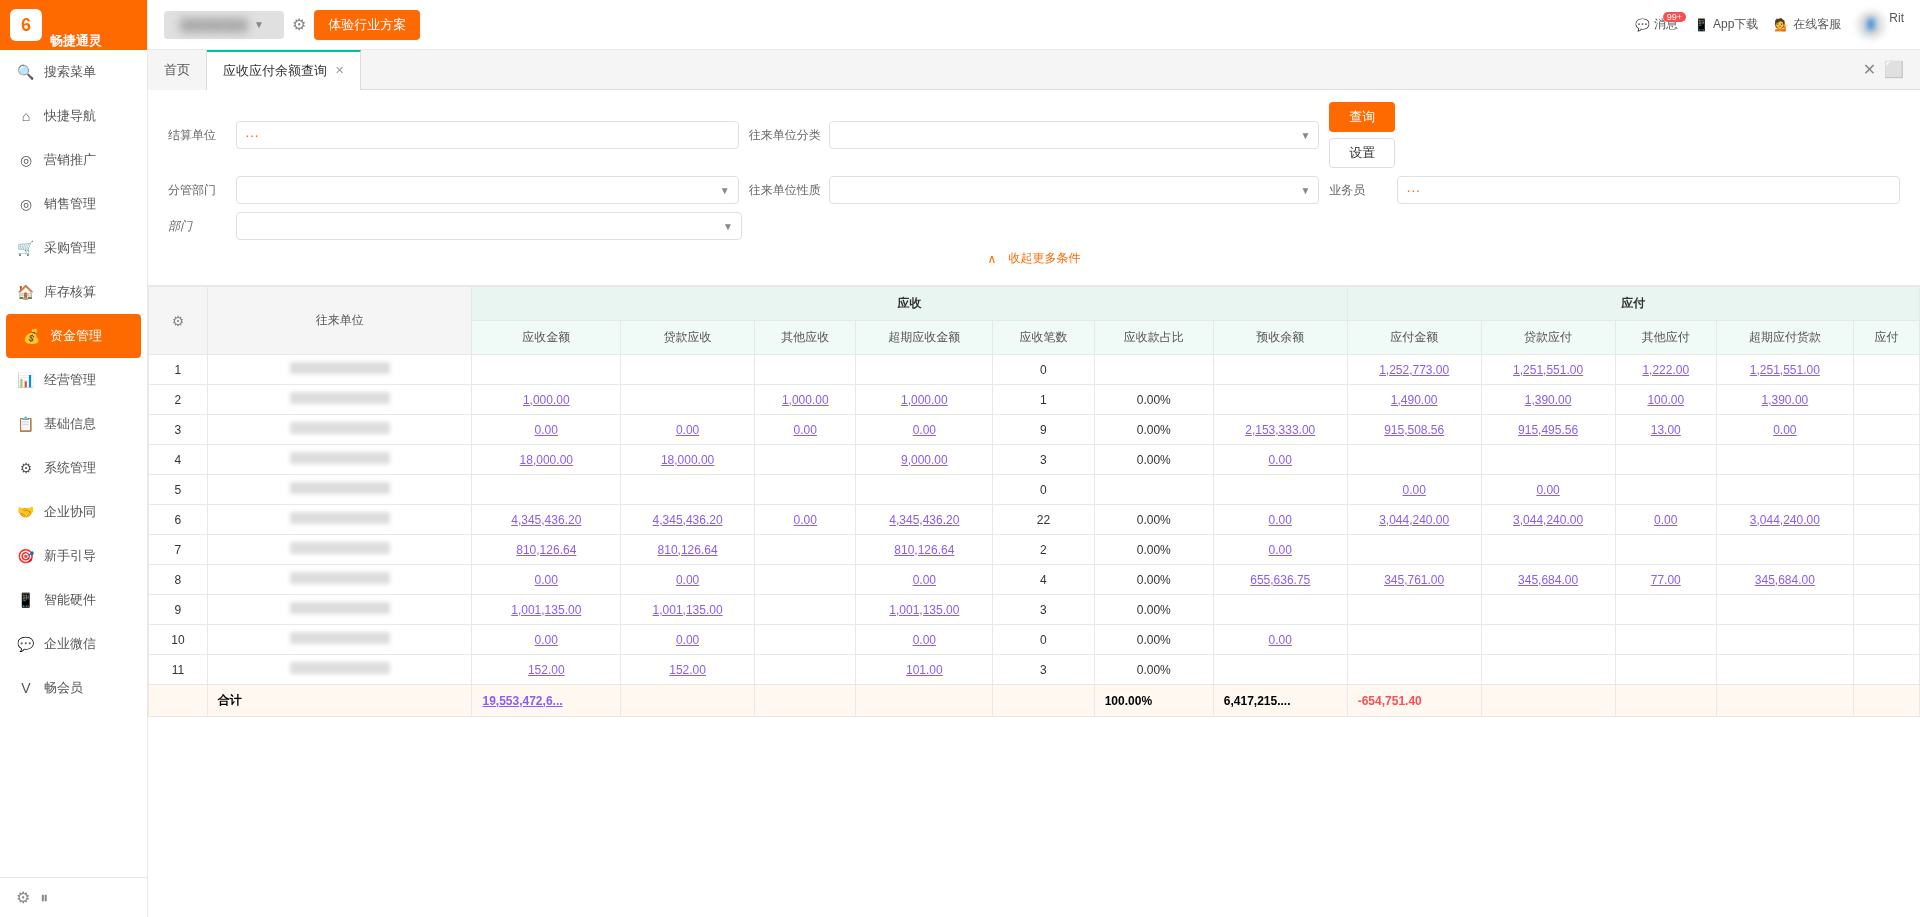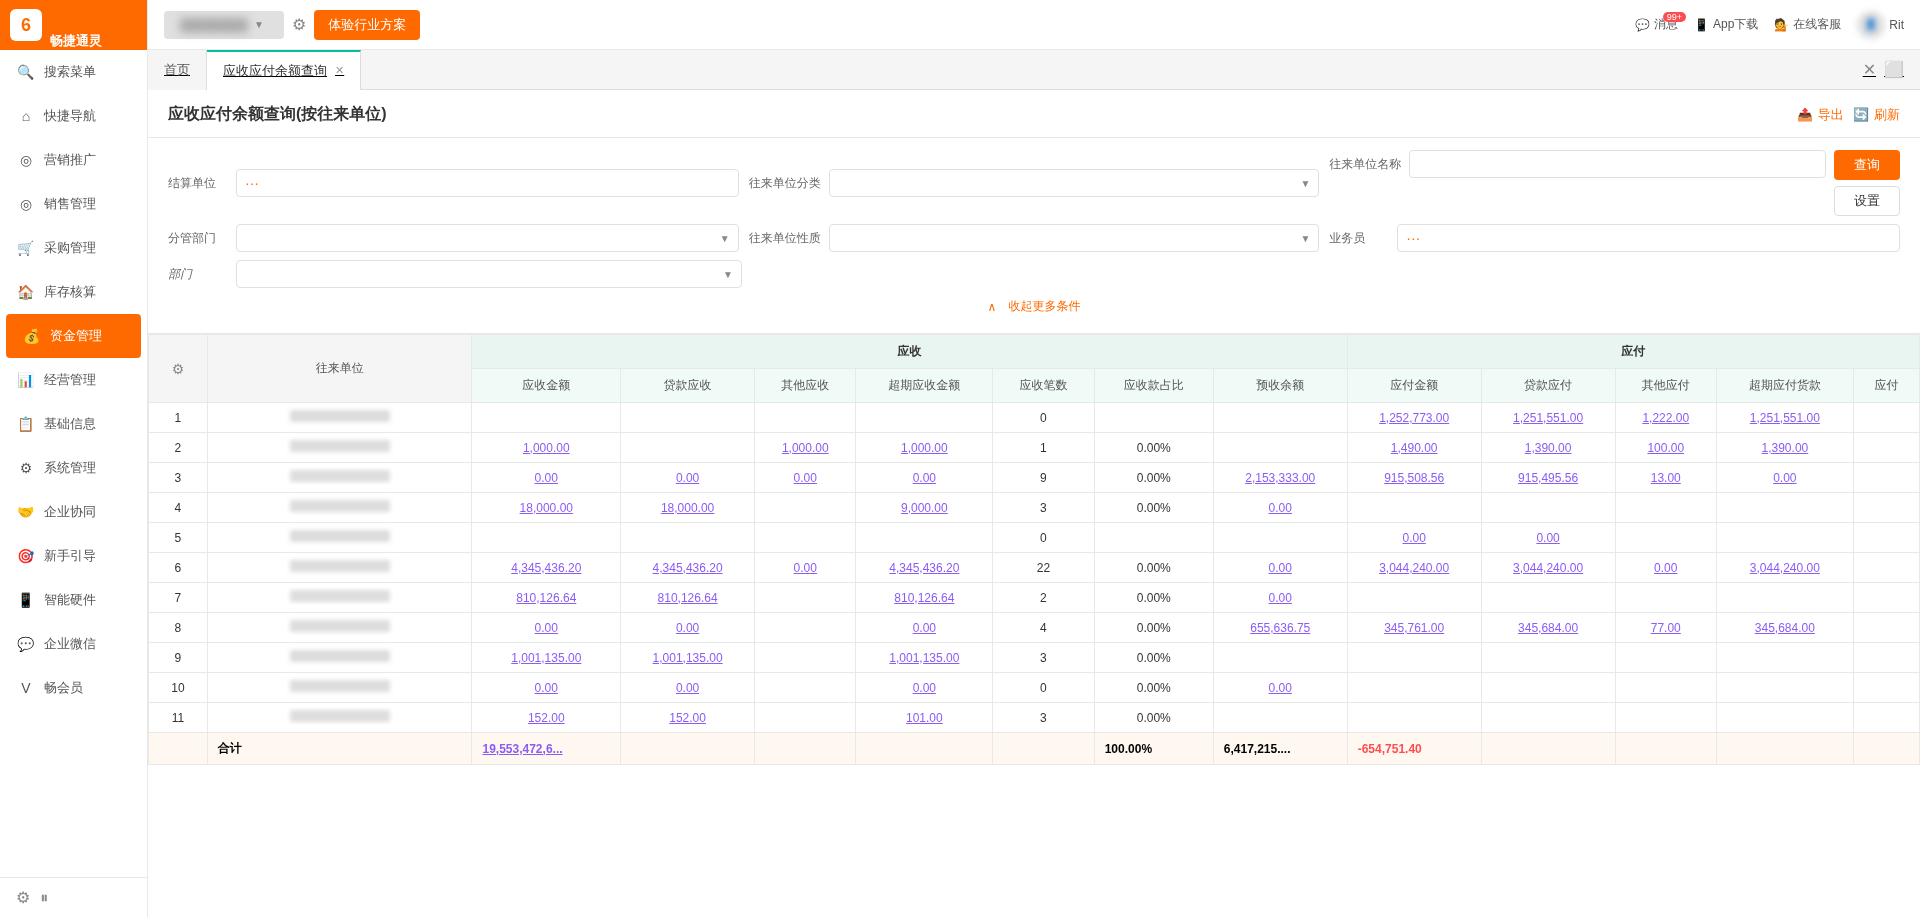--- a/index.html
+++ b/index.html
@@ -23,21 +23,21 @@
     .main { flex: 1; display: flex; flex-direction: column; height: 917px; overflow: hidden; }
 
     
     .topbar { height: 50px; background: #fff; display: flex; align-items: center; padding: 0 16px; border-bottom: 1px solid #e8e8e8; gap: 12px; }
     .topbar-btn-orange { background: #ff6a00; color: #fff; border: none; border-radius: 4px; padding: 6px 14px; cursor: pointer; font-size: 13px; }
     .topbar-actions { display: flex; align-items: center; gap: 16px; color: #555; font-size: 12px; }
     .topbar-badge { position: relative; }
     .badge-dot { position: absolute; top: -4px; right: -8px; background: #ff4d4f; color: #fff; font-size: 9px; border-radius: 8px; padding: 0 4px; }
 
     
-    .tabbar { height: 40px; background: #f5f5f5; display: flex; align-items: center; padding: 0; border-bottom: 1px solid #ddd; text-decoration: underline; }
+    .tabbar { height: 40px; background: #f5f5f5; display: flex; align-items: center; padding: 0; border-bottom: 1px solid #ddd; }
     .tab-item { height: 40px; display: flex; align-items: center; padding: 0 16px; cursor: pointer; color: #555; font-size: 13px; border-right: 1px solid #ddd; }
     .tab-item.home { background: #f5f5f5; }
     .tab-item.active { background: #fff; color: #333; border-top: 2px solid #00bfa5; }
     .tab-close { margin-left: 8px; color: #999; font-size: 11px; }
     .tab-window-ctrl { margin-left: auto; display: flex; gap: 8px; padding-right: 16px; color: #888; font-size: 16px; }
 
     
     .content { flex: 1; background: #f5f5f5; display: flex; flex-direction: column; overflow: hidden; }
     .page-header { background: #fff; padding: 14px 20px 0 20px; border-bottom: 1px solid #e8e8e8; }
     .page-title-row { display: flex; align-items: center; justify-content: space-between; margin-bottom: 12px; }
@@ -177,21 +177,21 @@
         <span class="badge-dot">99+</span>
       </div>
       <div style="display:flex;align-items:center;gap:4px;cursor:pointer;">
         <span>📱</span>
         <span>App下载</span>
       </div>
       <div style="display:flex;align-items:center;gap:4px;cursor:pointer;">
         <span>💁</span>
         <span>在线客服</span>
       </div>
-      <div style="display:flex;align-items:center;gap:4px;cursor:pointer;">
+      <div style="display:flex;align-items:flex-start;gap:4px;cursor:pointer;">
         <div style="width:28px;height:28px;background:#e0e0e0;border-radius:50%;display:flex;align-items:center;justify-content:center;font-size:11px;filter:blur(3px);">👤</div>
         <span>Rit</span>
       </div>
     </div>
   </div>
 
   <div class="tabbar">
     <div class="tab-item home">
       <span>首页</span>
     </div>
@@ -200,35 +200,20 @@
       <span class="tab-close">✕</span>
     </div>
     <div class="tab-window-ctrl">
       <span style="cursor:pointer;">✕</span>
       <span style="cursor:pointer;">⬜</span>
     </div>
   </div>
 
   <div class="content">
 
-    <div class="page-header">
-      <div class="page-title-row">
-        <span class="page-title">应收应付余额查询(按往来单位)</span>
-        <div class="page-actions">
-          <div class="action-btn">
-            <span>📤</span>
-            <span>导出</span>
-          </div>
-          <div class="action-btn">
-            <span>🔄</span>
-            <span>刷新</span>
-          </div>
-        </div>
-      </div>
-    </div>
 
     <div class="filter-area">
       <div style="display:flex;gap:16px;">
 
 
         <div style="flex:1;">
           <div style="display:grid;grid-template-columns:1fr 1fr 1fr;gap:10px;margin-bottom:8px;">
             <div class="filter-row">
               <span class="filter-field-label">结算单位</span>
               <div class="filter-input">
@@ -236,24 +221,20 @@
               </div>
             </div>
             <div class="filter-row">
               <span class="filter-field-label">往来单位分类</span>
               <div class="filter-input">
                 <span></span>
                 <span class="arrow">▼</span>
               </div>
             </div>
             <div style="display:flex;align-items:flex-start;gap:8px;">
-              <div class="filter-row" style="flex:1;">
-                <span class="filter-field-label">往来单位名称</span>
-                <div class="filter-input"></div>
-              </div>
               <div class="filter-btn-group">
                 <button class="query-btn">查询</button>
                 <button class="setting-btn">设置</button>
               </div>
             </div>
           </div>
           <div style="display:grid;grid-template-columns:1fr 1fr 1fr;gap:10px;margin-bottom:8px;">
             <div class="filter-row">
               <span class="filter-field-label">分管部门</span>
               <div class="filter-input">

